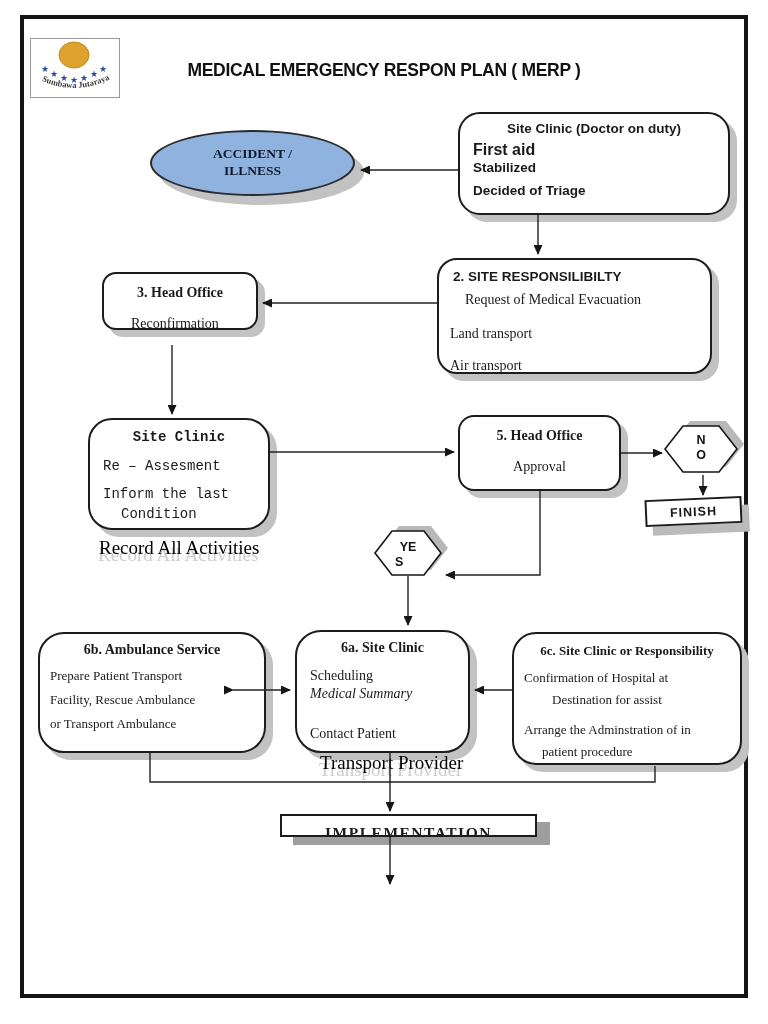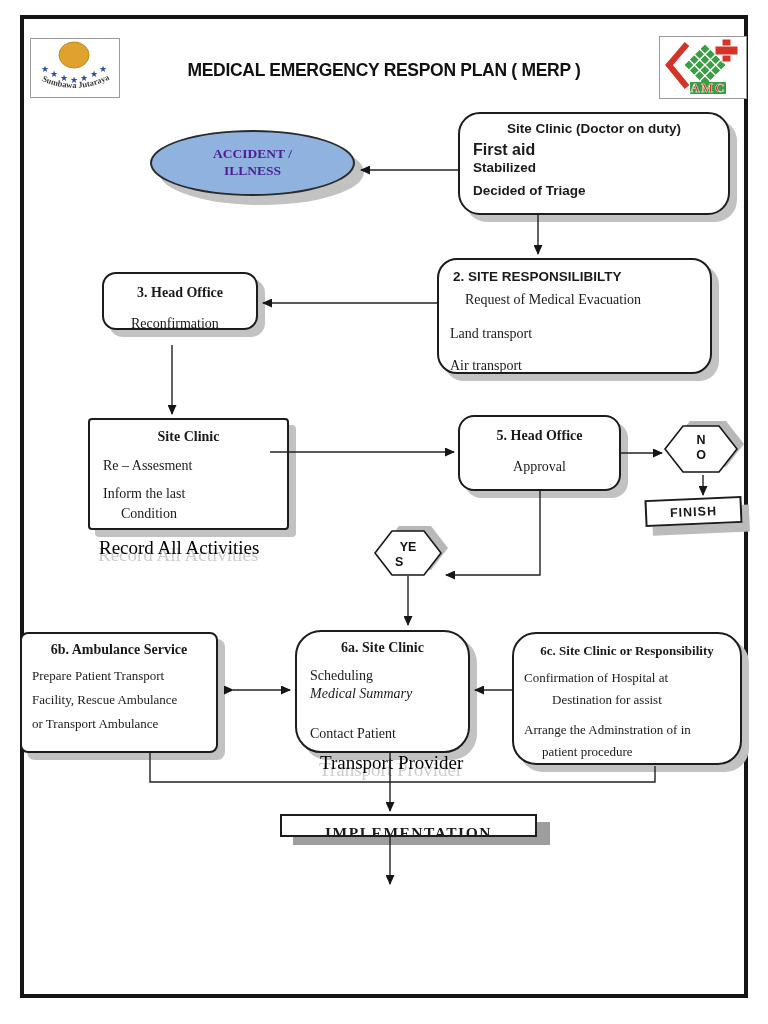--- a/index.html
+++ b/index.html
@@ -19,21 +19,21 @@
         box-shadow:7px 7px 0 #c2c2c2;z-index:2;}
   .ln{position:absolute;white-space:nowrap;font-size:14px;}
   .ctr{left:0;right:0;text-align:center;}
   .bold{font-weight:bold;}
   .sans{font-family:"Liberation Sans",sans-serif;}
   
   .ellipse{position:absolute;left:150px;top:130px;width:205px;height:66px;border-radius:50%;
            background:#8fb3de;border:2px solid #2a2a2a;box-sizing:border-box;
            box-shadow:9px 9px 0 #c2c2c2;z-index:2;
            display:flex;flex-direction:column;align-items:center;justify-content:center;}
-  .ellipse div{font-weight:bold;font-size:13.5px;line-height:1.25;color:#4c1d95;}
+  .ellipse div{font-weight:bold;font-size:13.5px;line-height:1.25;color:#0f172a;}
   
   .overlay{position:absolute;left:0;top:0;z-index:3;pointer-events:none;}
   
   .hexlab{position:absolute;z-index:4;font-family:"Liberation Sans",sans-serif;
           font-weight:bold;font-size:12.5px;line-height:1.2;color:#111;}
   
   .finish{position:absolute;left:645px;top:498px;width:97px;height:27px;background:#fff;
           border:2px solid #1c1c1c;box-sizing:border-box;transform:rotate(-2.5deg);
           box-shadow:7px 9px 0 #bbbbbb;z-index:2;display:flex;align-items:center;justify-content:center;
           font-family:"Liberation Sans",sans-serif;font-weight:bold;font-size:12.5px;letter-spacing:1px;}
@@ -71,35 +71,20 @@
         <text x="72" y="33">★</text>
       </g>
       <text font-size="8.5" font-weight="bold" fill="#3c3c3c">
         <textPath href="#arcpath" startOffset="4">Sumbawa Jutaraya</textPath>
       </text>
     </svg>
   </div>
 
   <div class="title">MEDICAL EMERGENCY RESPON PLAN ( MERP )</div>
 
-  <div class="logo logo-right">
-    <svg width="84" height="59" viewBox="0 0 84 59">
-      <g transform="rotate(45 45 28)">
-        <rect x="30" y="13" width="30" height="30" fill="#3a9e44" stroke="#ffffff" stroke-width="1"></rect>
-        <path d="M37.5,13 V43 M45,13 V43 M52.5,13 V43 M30,20.5 H60 M30,28 H60 M30,35.5 H60" stroke="#ffffff" stroke-width="1.4" fill="none"></path>
-      </g>
-      <path d="M 27,7 L 9,28 L 27,50" fill="none" stroke="#d43428" stroke-width="6"></path>
-      <g>
-        <rect x="62" y="2" width="9" height="23" fill="#d43428" stroke="#ffffff" stroke-width="1"></rect>
-        <rect x="55" y="9" width="23" height="9" fill="#d43428" stroke="#ffffff" stroke-width="1"></rect>
-      </g>
-      <rect x="30" y="45" width="36" height="12" fill="#3a9e44"></rect>
-      <text x="48" y="55" text-anchor="middle" font-family="Liberation Serif, serif" font-weight="bold" font-size="13" fill="#d43428" stroke="#ffffff" stroke-width="0.4" letter-spacing="1.5">AMC</text>
-    </svg>
-  </div>
 
   <div class="ellipse">
     <div>ACCIDENT /</div>
     <div>ILLNESS</div>
   </div>
 
   <div class="fbox" style="left:458px;top:112px;width:272px;height:103px;border-radius:22px;">
     <div class="ln ctr sans bold" style="top:7px;font-size:13.5px;">Site Clinic (Doctor on duty)</div>
     <div class="ln sans bold" style="left:13px;top:27px;font-size:16px;">First aid</div>
     <div class="ln sans bold" style="left:13px;top:46px;font-size:13.5px;">Stabilized</div>
@@ -111,36 +96,36 @@
     <div class="ln" style="left:26px;top:32px;">Request of Medical Evacuation</div>
     <div class="ln" style="left:11px;top:66px;">Land transport</div>
     <div class="ln" style="left:11px;top:98px;">Air transport</div>
   </div>
 
   <div class="fbox" style="left:102px;top:272px;width:156px;height:58px;border-radius:14px;">
     <div class="ln ctr bold" style="top:11px;">3. Head Office</div>
     <div class="ln" style="left:27px;top:42px;text-align:center;">Reconfirmation</div>
   </div>
 
-  <div class="fbox" style="left:88px;top:418px;width:201px;height:112px;border-radius:4px;">
+  <div class="fbox" style="left:88px;top:418px;width:182px;height:112px;border-radius:24px;font-family:Liberation Mono, monospace;">
     <div class="ln ctr bold" style="top:9px;">Site Clinic</div>
     <div class="ln" style="left:13px;top:38px;">Re – Assesment</div>
     <div class="ln" style="left:13px;top:66px;">Inform the last</div>
     <div class="ln" style="left:31px;top:86px;">Condition</div>
   </div>
   <div class="ghost" style="left:99px;top:537px;">Record All Activities</div>
 
   <div class="fbox" style="left:458px;top:415px;width:163px;height:76px;border-radius:16px;">
     <div class="ln ctr bold" style="top:11px;">5. Head Office</div>
     <div class="ln ctr" style="top:42px;">Approval</div>
   </div>
 
   <div class="finish">FINISH</div>
 
-  <div class="fbox" style="left:20px;top:632px;width:198px;height:121px;border-radius:8px;">
+  <div class="fbox" style="left:38px;top:632px;width:228px;height:121px;border-radius:26px;">
     <div class="ln ctr bold" style="top:8px;">6b. Ambulance Service</div>
     <div class="ln small-serif" style="left:10px;top:34px;">Prepare Patient Transport</div>
     <div class="ln small-serif" style="left:10px;top:58px;">Facility, Rescue Ambulance</div>
     <div class="ln small-serif" style="left:10px;top:82px;">or Transport Ambulance</div>
   </div>
 
   <div class="fbox" style="left:295px;top:630px;width:175px;height:123px;border-radius:26px;">
     <div class="ln ctr bold" style="top:8px;">6a. Site Clinic</div>
     <div class="ln" style="left:13px;top:36px;">Scheduling</div>
     <div class="ln" style="left:13px;top:54px;font-style:italic;">Medical Summary</div>

